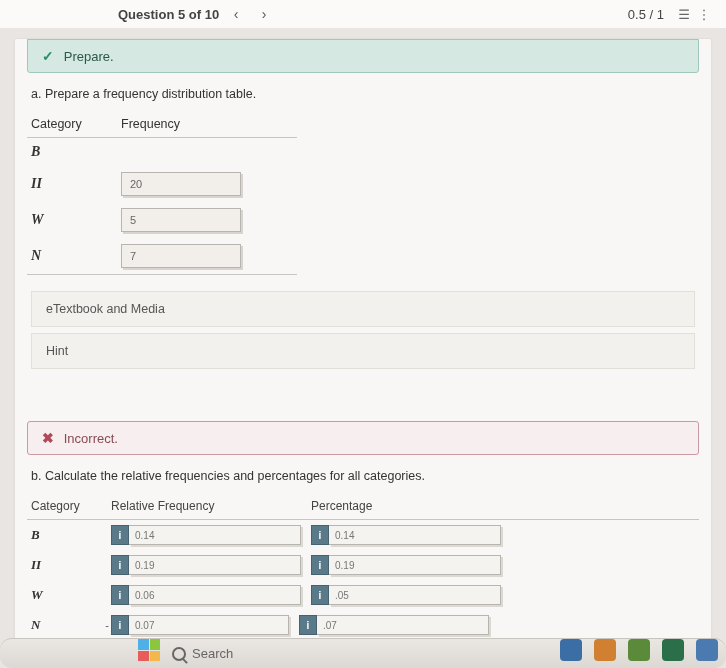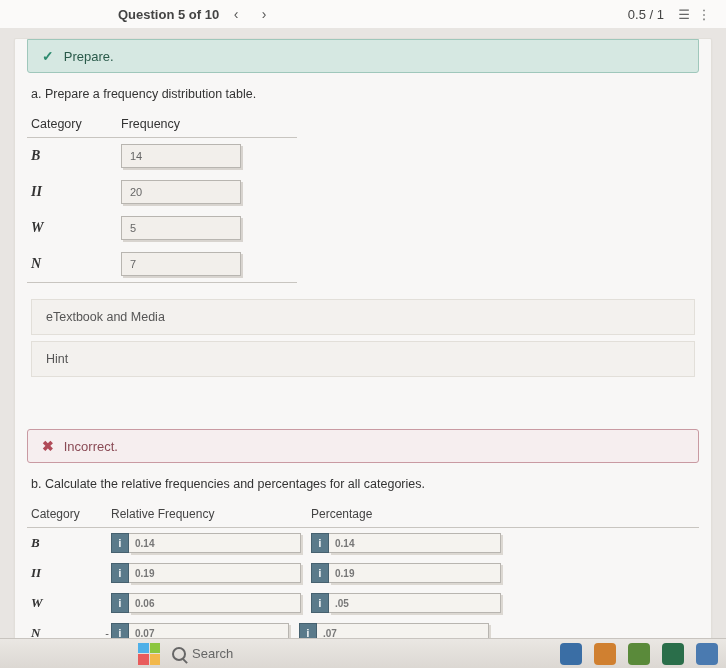--- a/index.html
+++ b/index.html
@@ -180,44 +180,43 @@
     height: 20px;
     border: 1px solid #b8b5b0;
     border-left: none;
     background: #f5f3ef;
     font-size: 10px;
     color: #777;
     padding: 0 6px;
     display: flex;
     align-items: center;
     box-shadow: 2px 2px 0 #dcd8d2;
-    font-weight: bold;
   }
   .pb-row .neg {
     width: 10px;
     font-size: 11px;
     color: #555;
     text-align: right;
     margin-left: -12px;
     margin-right: 2px;
   }
 
   
   .taskbar {
     position: absolute;
     bottom: 0;
     left: 0;
     right: 0;
     height: 30px;
     background: linear-gradient(#eae7e3, #dcd8d3);
     border-top: 1px solid #c8c4bf;
     display: flex;
-    align-items: center;
     padding: 0 8px;
     gap: 12px;
+    border-radius: 12px;
   }
   .taskbar .start {
     width: 22px; height: 22px;
     display: grid;
     grid-template-columns: 1fr 1fr;
     grid-template-rows: 1fr 1fr;
     gap: 1px;
     margin-left: 130px;
   }
   .taskbar .start div:nth-child(1){background:#4fb0e8;}
@@ -267,23 +266,20 @@
 
   <div class="prompt">a. Prepare a frequency distribution table.</div>
 
   <div class="freq-table">
     <div class="freq-head">
       <div class="c1">Category</div>
       <div class="c2">Frequency</div>
     </div>
     <div class="freq-row">
       <div class="cat">B</div>
-      <div class="valbox">
-          <span>14</span>
-        </div>
     </div>
     <div class="freq-row">
       <div class="cat">II</div>
       <div class="valbox">
           <span>20</span>
         </div>
     </div>
     <div class="freq-row">
       <div class="cat">W</div>
       <div class="valbox">

